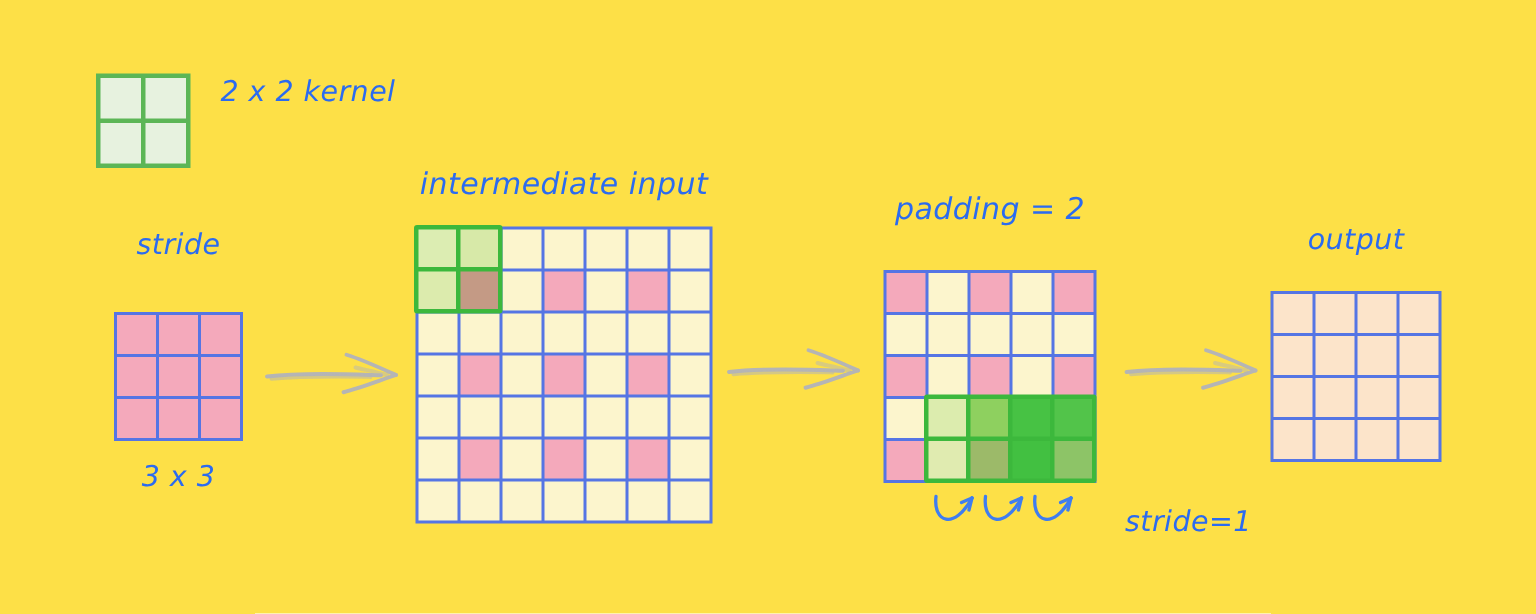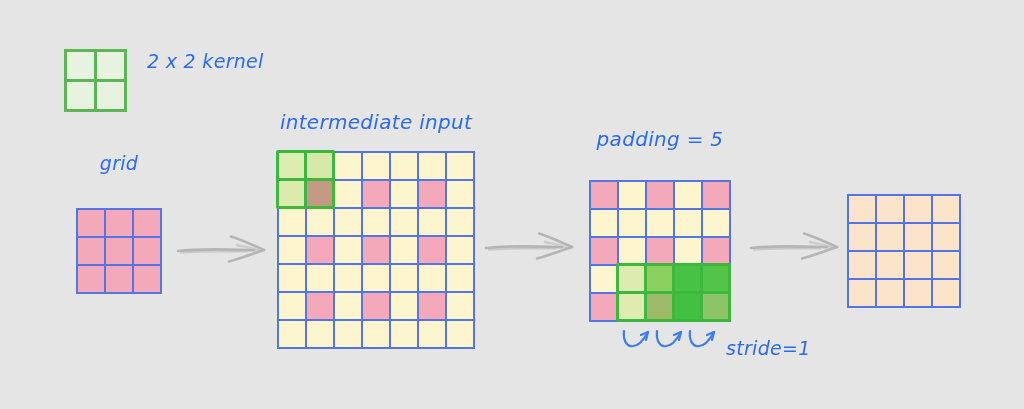--- a/index.html
+++ b/index.html
@@ -1,19 +1,19 @@
 <!DOCTYPE html>
 <html><head>
 <meta charset="utf-8">
 <style>
   html,body{margin:0;padding:0;background:#fff;}
   .canvas{
     position:relative;
     width:1024px;height:409px;
-    background:#e5e5e5;
+    background:#fde047;
     overflow:hidden;
     font-family:"DejaVu Sans", sans-serif;
   }
   .lbl{
     position:absolute;
     font-style:italic;
     font-size:19px;
     letter-spacing:.3px;
     color:#2b6bf0;
     white-space:nowrap;
@@ -29,32 +29,33 @@
 <div class="canvas">
 
   <div class="gridwrap" style="left: 64px; top: 49px; display: grid; grid-template-columns: repeat(2, 27px); gap: 3px; padding: 3px; background: rgb(92, 182, 86);">
       <div class="cell" style="width: 27px; height: 27px; background: rgb(231, 242, 223);"></div>
       <div class="cell" style="width: 27px; height: 27px; background: rgb(231, 242, 223);"></div>
       <div class="cell" style="width: 27px; height: 27px; background: rgb(231, 242, 223);"></div>
       <div class="cell" style="width: 27px; height: 27px; background: rgb(231, 242, 223);"></div>
     </div>
   <div class="lbl" style="left:147px;top:50px">2 x 2 kernel</div>
 
-  <div class="lbl center" style="left:76px;top:152px;width:86px">grid</div>
+  <div class="lbl center" style="left:76px;top:152px;width:86px">stride</div>
   <div class="gridwrap" style="left: 76px; top: 208px; display: grid; grid-template-columns: repeat(3, 26px); gap: 2px; padding: 2px; background: rgb(85, 117, 228);">
       <div class="cell" style="width: 26px; height: 26px; background: rgb(244, 169, 187);"></div>
       <div class="cell" style="width: 26px; height: 26px; background: rgb(244, 169, 187);"></div>
       <div class="cell" style="width: 26px; height: 26px; background: rgb(244, 169, 187);"></div>
       <div class="cell" style="width: 26px; height: 26px; background: rgb(244, 169, 187);"></div>
       <div class="cell" style="width: 26px; height: 26px; background: rgb(244, 169, 187);"></div>
       <div class="cell" style="width: 26px; height: 26px; background: rgb(244, 169, 187);"></div>
       <div class="cell" style="width: 26px; height: 26px; background: rgb(244, 169, 187);"></div>
       <div class="cell" style="width: 26px; height: 26px; background: rgb(244, 169, 187);"></div>
       <div class="cell" style="width: 26px; height: 26px; background: rgb(244, 169, 187);"></div>
     </div>
+  <div class="lbl center" style="left:76px;top:307px;width:86px">3 x 3</div>
 
   <svg style="left:175px;top:232px" width="95" height="36" viewBox="0 0 95 36">
     <g stroke="#b5b5b5" stroke-width="2.6" fill="none" stroke-linecap="round">
       <path d="M3,19 C28,16 58,17.5 79,18.2"></path>
       <path d="M6,20.5 C30,18.5 55,19 72,19.3" opacity="0.55"></path>
       <path d="M89,18 C78,13 66,7.5 56,4.5"></path>
       <path d="M89,18 C77,22 65,26.5 54,29.5"></path>
       <path d="M83,18 C74,15.5 68,14.5 62,13" opacity="0.5"></path>
     </g>
   </svg>
@@ -121,21 +122,21 @@
   <svg style="left:483px;top:229px" width="95" height="36" viewBox="0 0 95 36">
     <g stroke="#b5b5b5" stroke-width="2.6" fill="none" stroke-linecap="round">
       <path d="M3,19 C28,16 58,17.5 79,18.2"></path>
       <path d="M6,20.5 C30,18.5 55,19 72,19.3" opacity="0.55"></path>
       <path d="M89,18 C78,13 66,7.5 56,4.5"></path>
       <path d="M89,18 C77,22 65,26.5 54,29.5"></path>
       <path d="M83,18 C74,15.5 68,14.5 62,13" opacity="0.5"></path>
     </g>
   </svg>
 
-  <div class="lbl center" style="left:589px;top:127px;width:142px;font-size:20px">padding = 5</div>
+  <div class="lbl center" style="left:589px;top:127px;width:142px;font-size:20px">padding = 2</div>
   <div class="gridwrap" style="left: 589px; top: 180px; display: grid; grid-template-columns: repeat(5, 26px); gap: 2px; padding: 2px; background: rgb(85, 117, 228);">
       <div class="cell" style="width: 26px; height: 26px; background: rgb(244, 169, 187);"></div>
       <div class="cell" style="width: 26px; height: 26px; background: rgb(252, 245, 205);"></div>
       <div class="cell" style="width: 26px; height: 26px; background: rgb(244, 169, 187);"></div>
       <div class="cell" style="width: 26px; height: 26px; background: rgb(252, 245, 205);"></div>
       <div class="cell" style="width: 26px; height: 26px; background: rgb(244, 169, 187);"></div>
       <div class="cell" style="width: 26px; height: 26px; background: rgb(252, 245, 205);"></div>
       <div class="cell" style="width: 26px; height: 26px; background: rgb(252, 245, 205);"></div>
       <div class="cell" style="width: 26px; height: 26px; background: rgb(252, 245, 205);"></div>
       <div class="cell" style="width: 26px; height: 26px; background: rgb(252, 245, 205);"></div>
@@ -173,32 +174,33 @@
       <path d="M28,8 L21,11"></path>
         <path d="M28,8 L26,16"></path>
       <path d="M37,7 C35,24 49,30 61,8"></path>
       <path d="M61,8 L54,11"></path>
         <path d="M61,8 L59,16"></path>
       <path d="M70,7 C68,24 82,30 94,8"></path>
       <path d="M94,8 L87,11"></path>
         <path d="M94,8 L92,16"></path>
     </g>
   </svg>
-  <div class="lbl" style="left:726px;top:337px">stride=1</div>
+  <div class="lbl" style="left:750px;top:337px">stride=1</div>
 
   <svg style="left:748px;top:229px" width="95" height="36" viewBox="0 0 95 36">
     <g stroke="#b5b5b5" stroke-width="2.6" fill="none" stroke-linecap="round">
       <path d="M3,19 C28,16 58,17.5 79,18.2"></path>
       <path d="M6,20.5 C30,18.5 55,19 72,19.3" opacity="0.55"></path>
       <path d="M89,18 C78,13 66,7.5 56,4.5"></path>
       <path d="M89,18 C77,22 65,26.5 54,29.5"></path>
       <path d="M83,18 C74,15.5 68,14.5 62,13" opacity="0.5"></path>
     </g>
   </svg>
 
+  <div class="lbl center" style="left:847px;top:149px;width:114px">output</div>
   <div class="gridwrap" style="left: 847px; top: 194px; display: grid; grid-template-columns: repeat(4, 26px); gap: 2px; padding: 2px; background: rgb(85, 117, 228);">
       <div class="cell" style="width: 26px; height: 26px; background: rgb(252, 228, 202);"></div>
       <div class="cell" style="width: 26px; height: 26px; background: rgb(252, 228, 202);"></div>
       <div class="cell" style="width: 26px; height: 26px; background: rgb(252, 228, 202);"></div>
       <div class="cell" style="width: 26px; height: 26px; background: rgb(252, 228, 202);"></div>
       <div class="cell" style="width: 26px; height: 26px; background: rgb(252, 228, 202);"></div>
       <div class="cell" style="width: 26px; height: 26px; background: rgb(252, 228, 202);"></div>
       <div class="cell" style="width: 26px; height: 26px; background: rgb(252, 228, 202);"></div>
       <div class="cell" style="width: 26px; height: 26px; background: rgb(252, 228, 202);"></div>
       <div class="cell" style="width: 26px; height: 26px; background: rgb(252, 228, 202);"></div>

